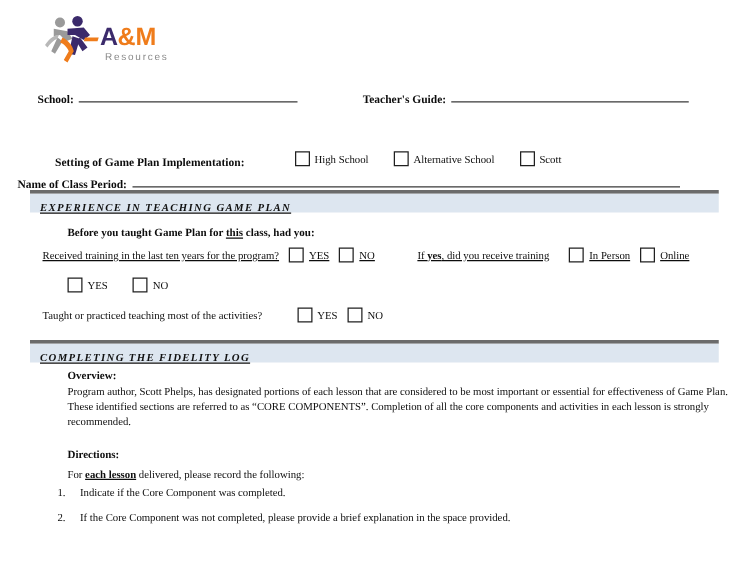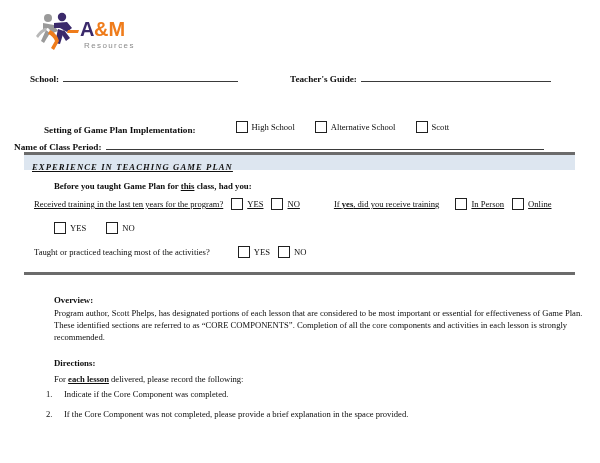--- a/index.html
+++ b/index.html
@@ -302,20 +302,23 @@
     </span>
     <span class="gap-sm"></span>
     <span class="cb-group">
       <span class="cb"></span>
       <span class="cb-label">NO</span>
     </span>
   </div>
 
   <div class="band-wrap" id="band-completing">
     <div class="band-top"></div>
+    <div class="band-blue">
+      <span class="band-text">COMPLETING  THE  FIDELITY  LOG</span>
+    </div>
   </div>
 
   <div class="txt b" id="overview-label">Overview:</div>
   <div class="txt" id="overview-body">Program author, Scott Phelps, has designated portions of each lesson that are considered to be most important or essential for effectiveness of Game Plan. These identified sections are referred to as “CORE COMPONENTS”. Completion of all the core components and activities in each lesson is strongly recommended.</div>
 
   <div class="txt b" id="directions-label">Directions:</div>
   <div class="txt" id="directions-lead">
     <span>For </span><span class="b u">each lesson</span><span> delivered, please record the following:</span>
   </div>
 

